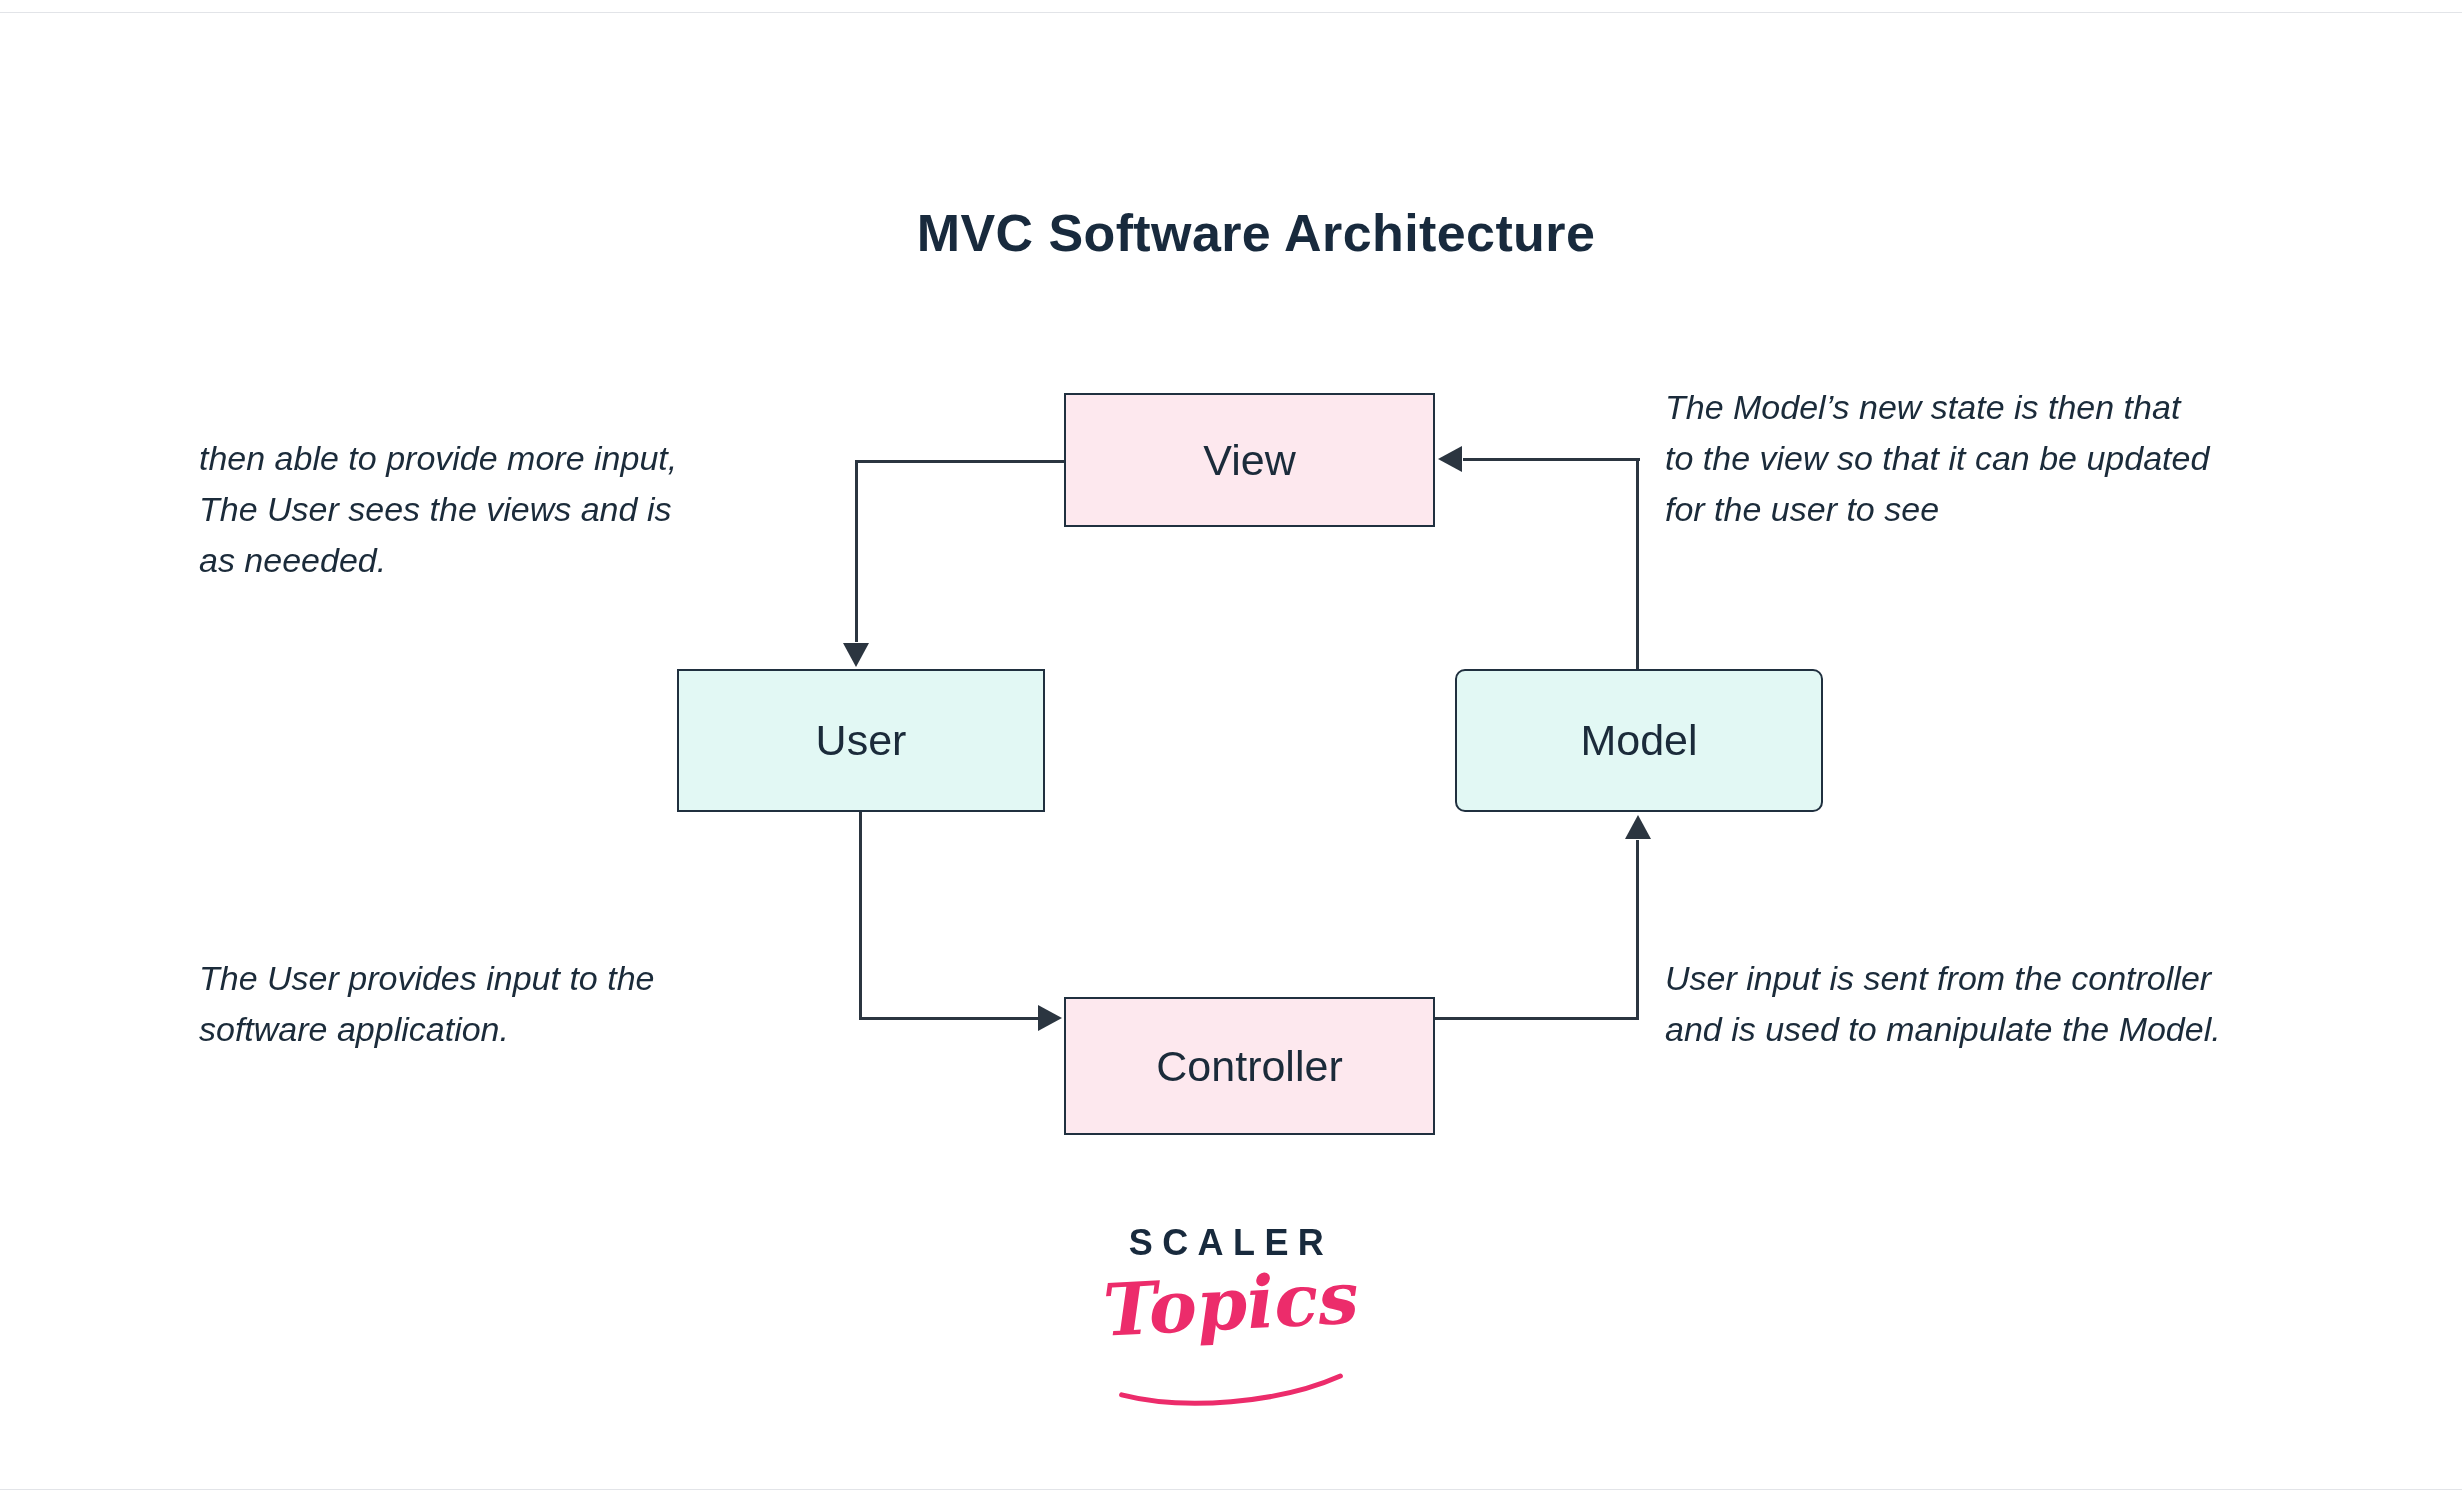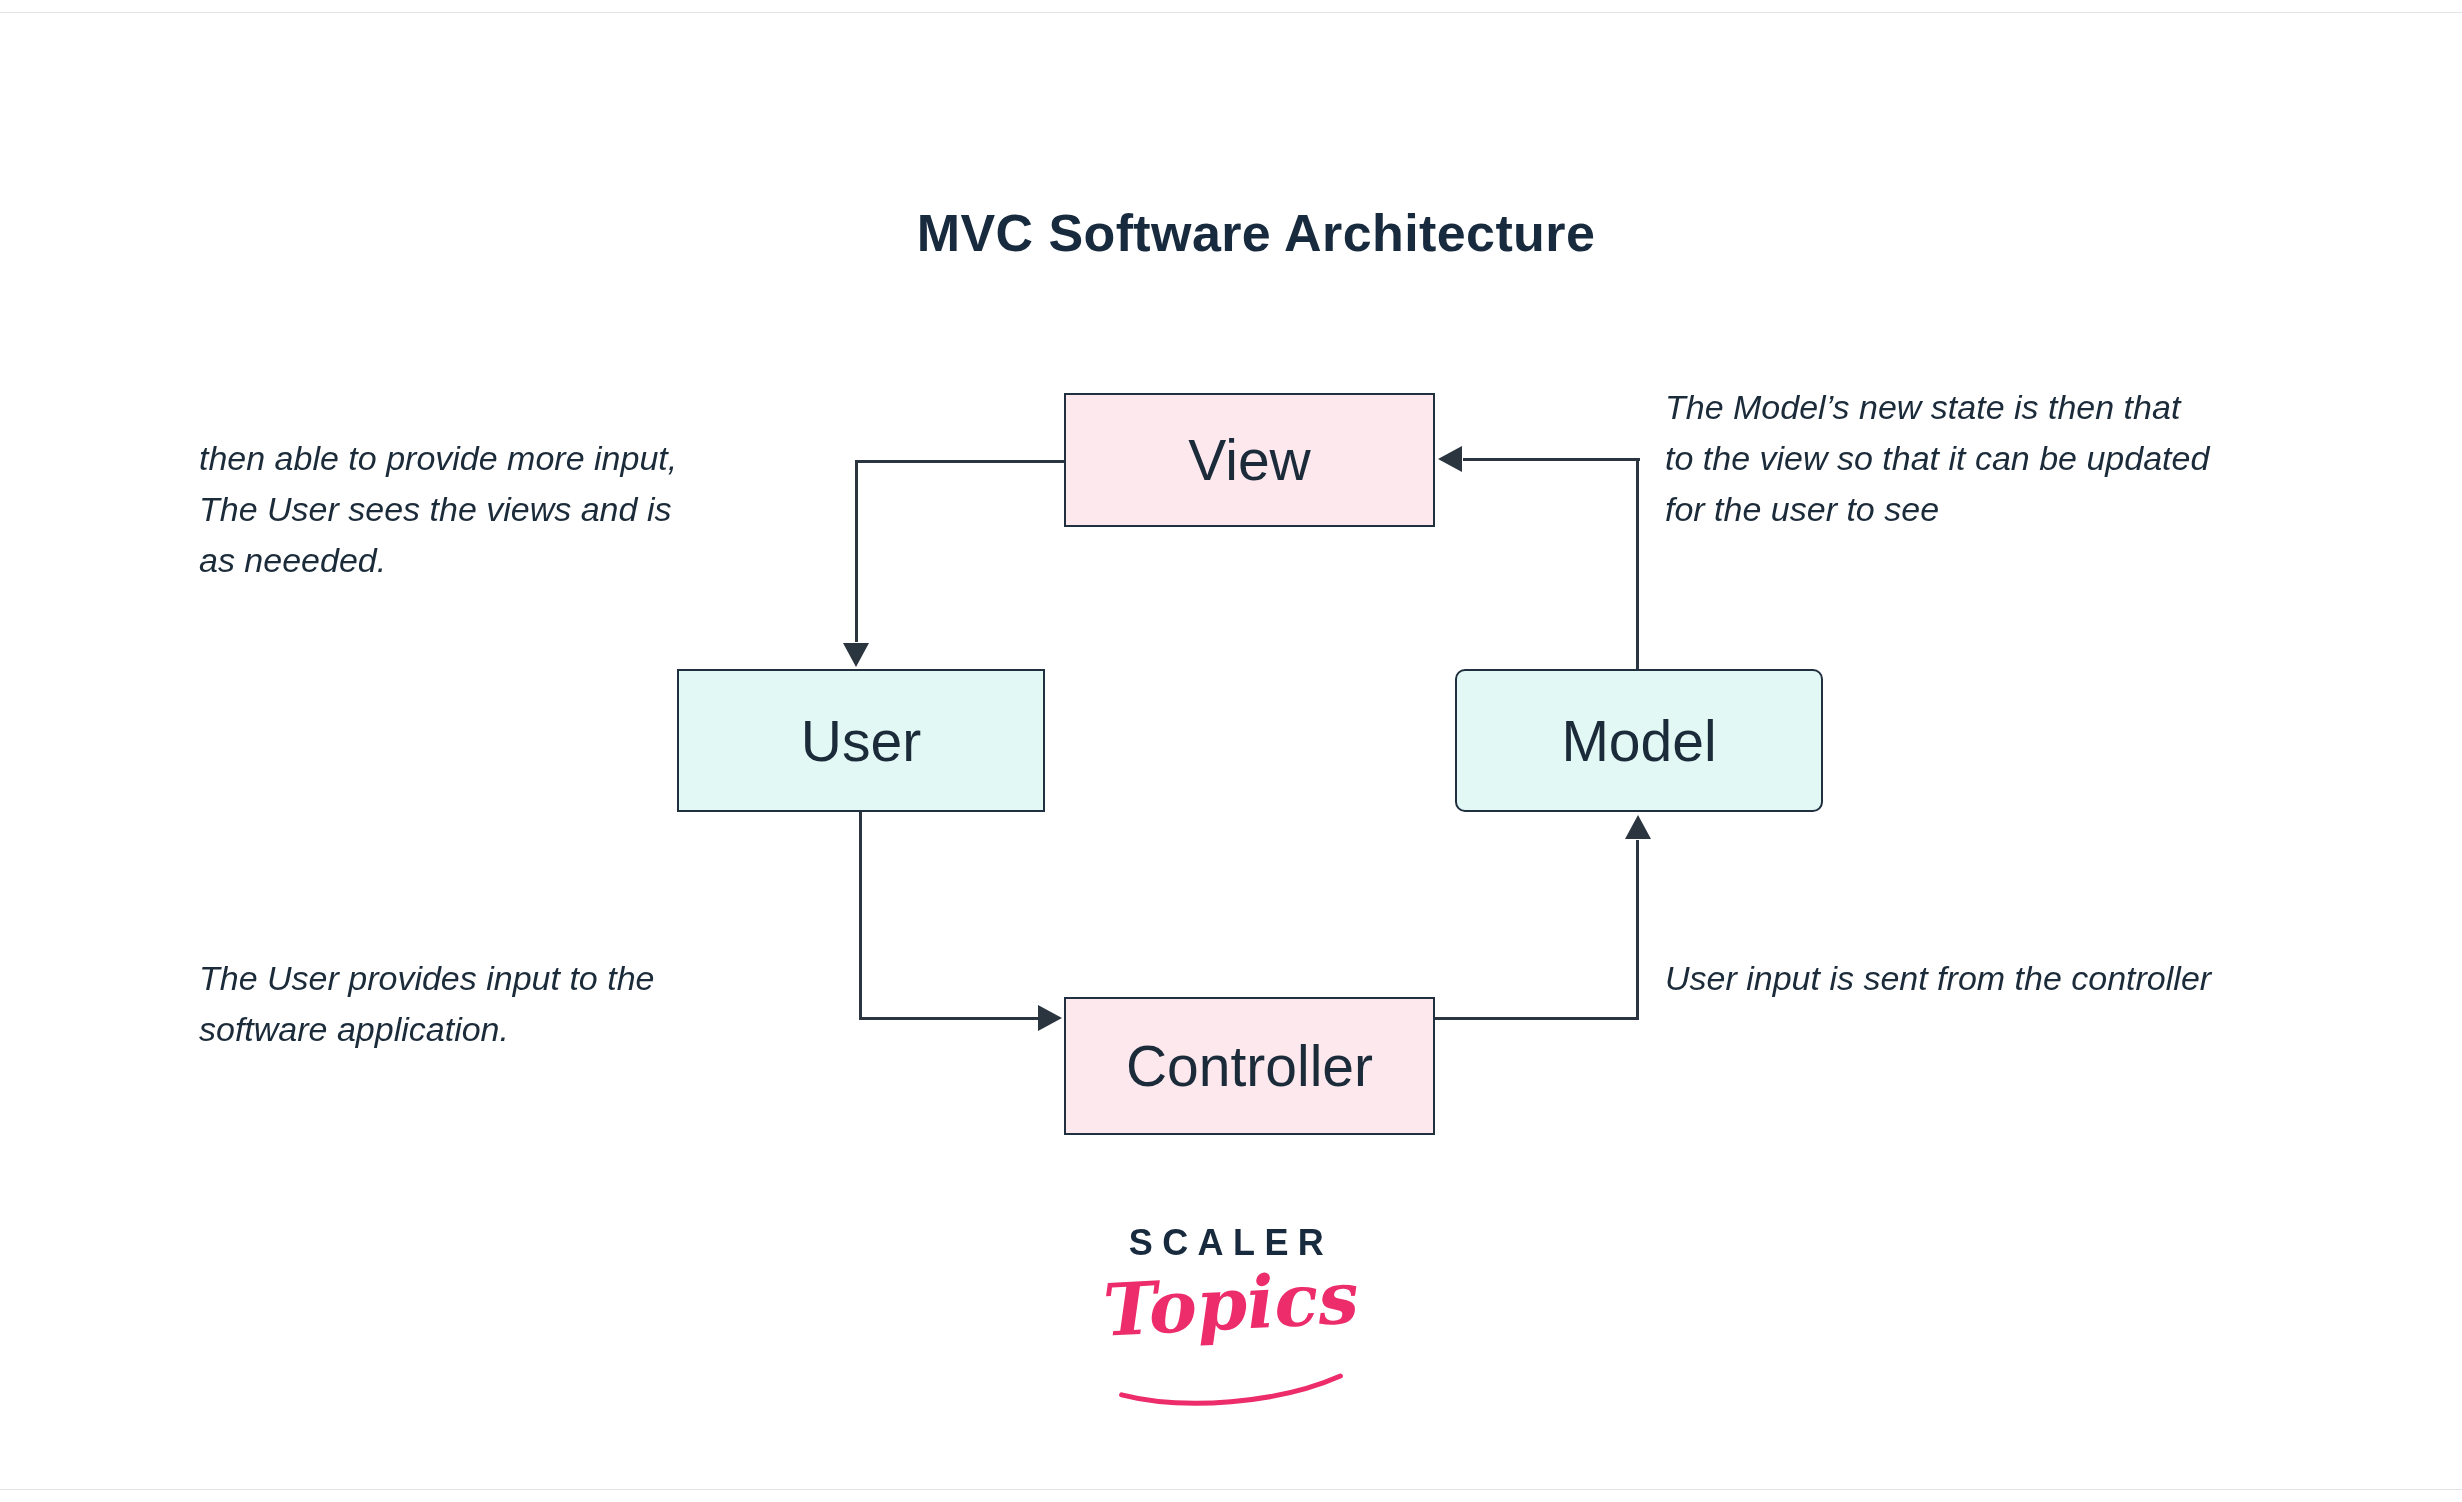--- a/index.html
+++ b/index.html
@@ -30,21 +30,21 @@
     color: #182a3d;
     letter-spacing: 0.4px;
     padding-left: 25px;
   }
   .node {
     position: absolute;
     display: flex;
     align-items: center;
     justify-content: center;
     border: 2.2px solid #20303f;
-    font-size: 57px;
+    font-size: 43px;
     color: #1b2b3a;
     box-sizing: border-box;
   }
   .node.pink { background: #fde8ee; }
   .node.cyan { background: #e2f8f4; text-align: right; }
   #node-view       { left: 1064px; top: 393px;  width: 371px; height: 134px; }
   #node-user       { left: 677px;  top: 669px;  width: 368px; height: 143px; }
   #node-model      { left: 1455px; top: 669px;  width: 368px; height: 143px; border-radius: 10px; }
   #node-controller { left: 1064px; top: 997px; width: 371px; height: 138px; }
   .line {
@@ -153,20 +153,21 @@
   <div>for the user to see</div>
 </div>
 
 <div class="annotation" style="left:199px; top:953px;">
   <div>The User provides input to the</div>
   <div>software application.</div>
 </div>
 
 <div class="annotation" style="left:1665px; top:953px;">
   <div>User input is sent from the controller</div>
+  <div>and is used to manipulate the Model.</div>
 </div>
 
 <div>
   <div class="logo-brand">SCALER</div>
   <div class="logo-wordmark">Topics</div>
   <svg class="logo-swoosh" width="239" height="41" viewBox="0 0 330 56">
     <path d="M14 34 C 100 56, 230 46, 316 8" stroke="#ec2c6b" stroke-width="7" fill="none" stroke-linecap="round"></path>
   </svg>
 </div>
 

